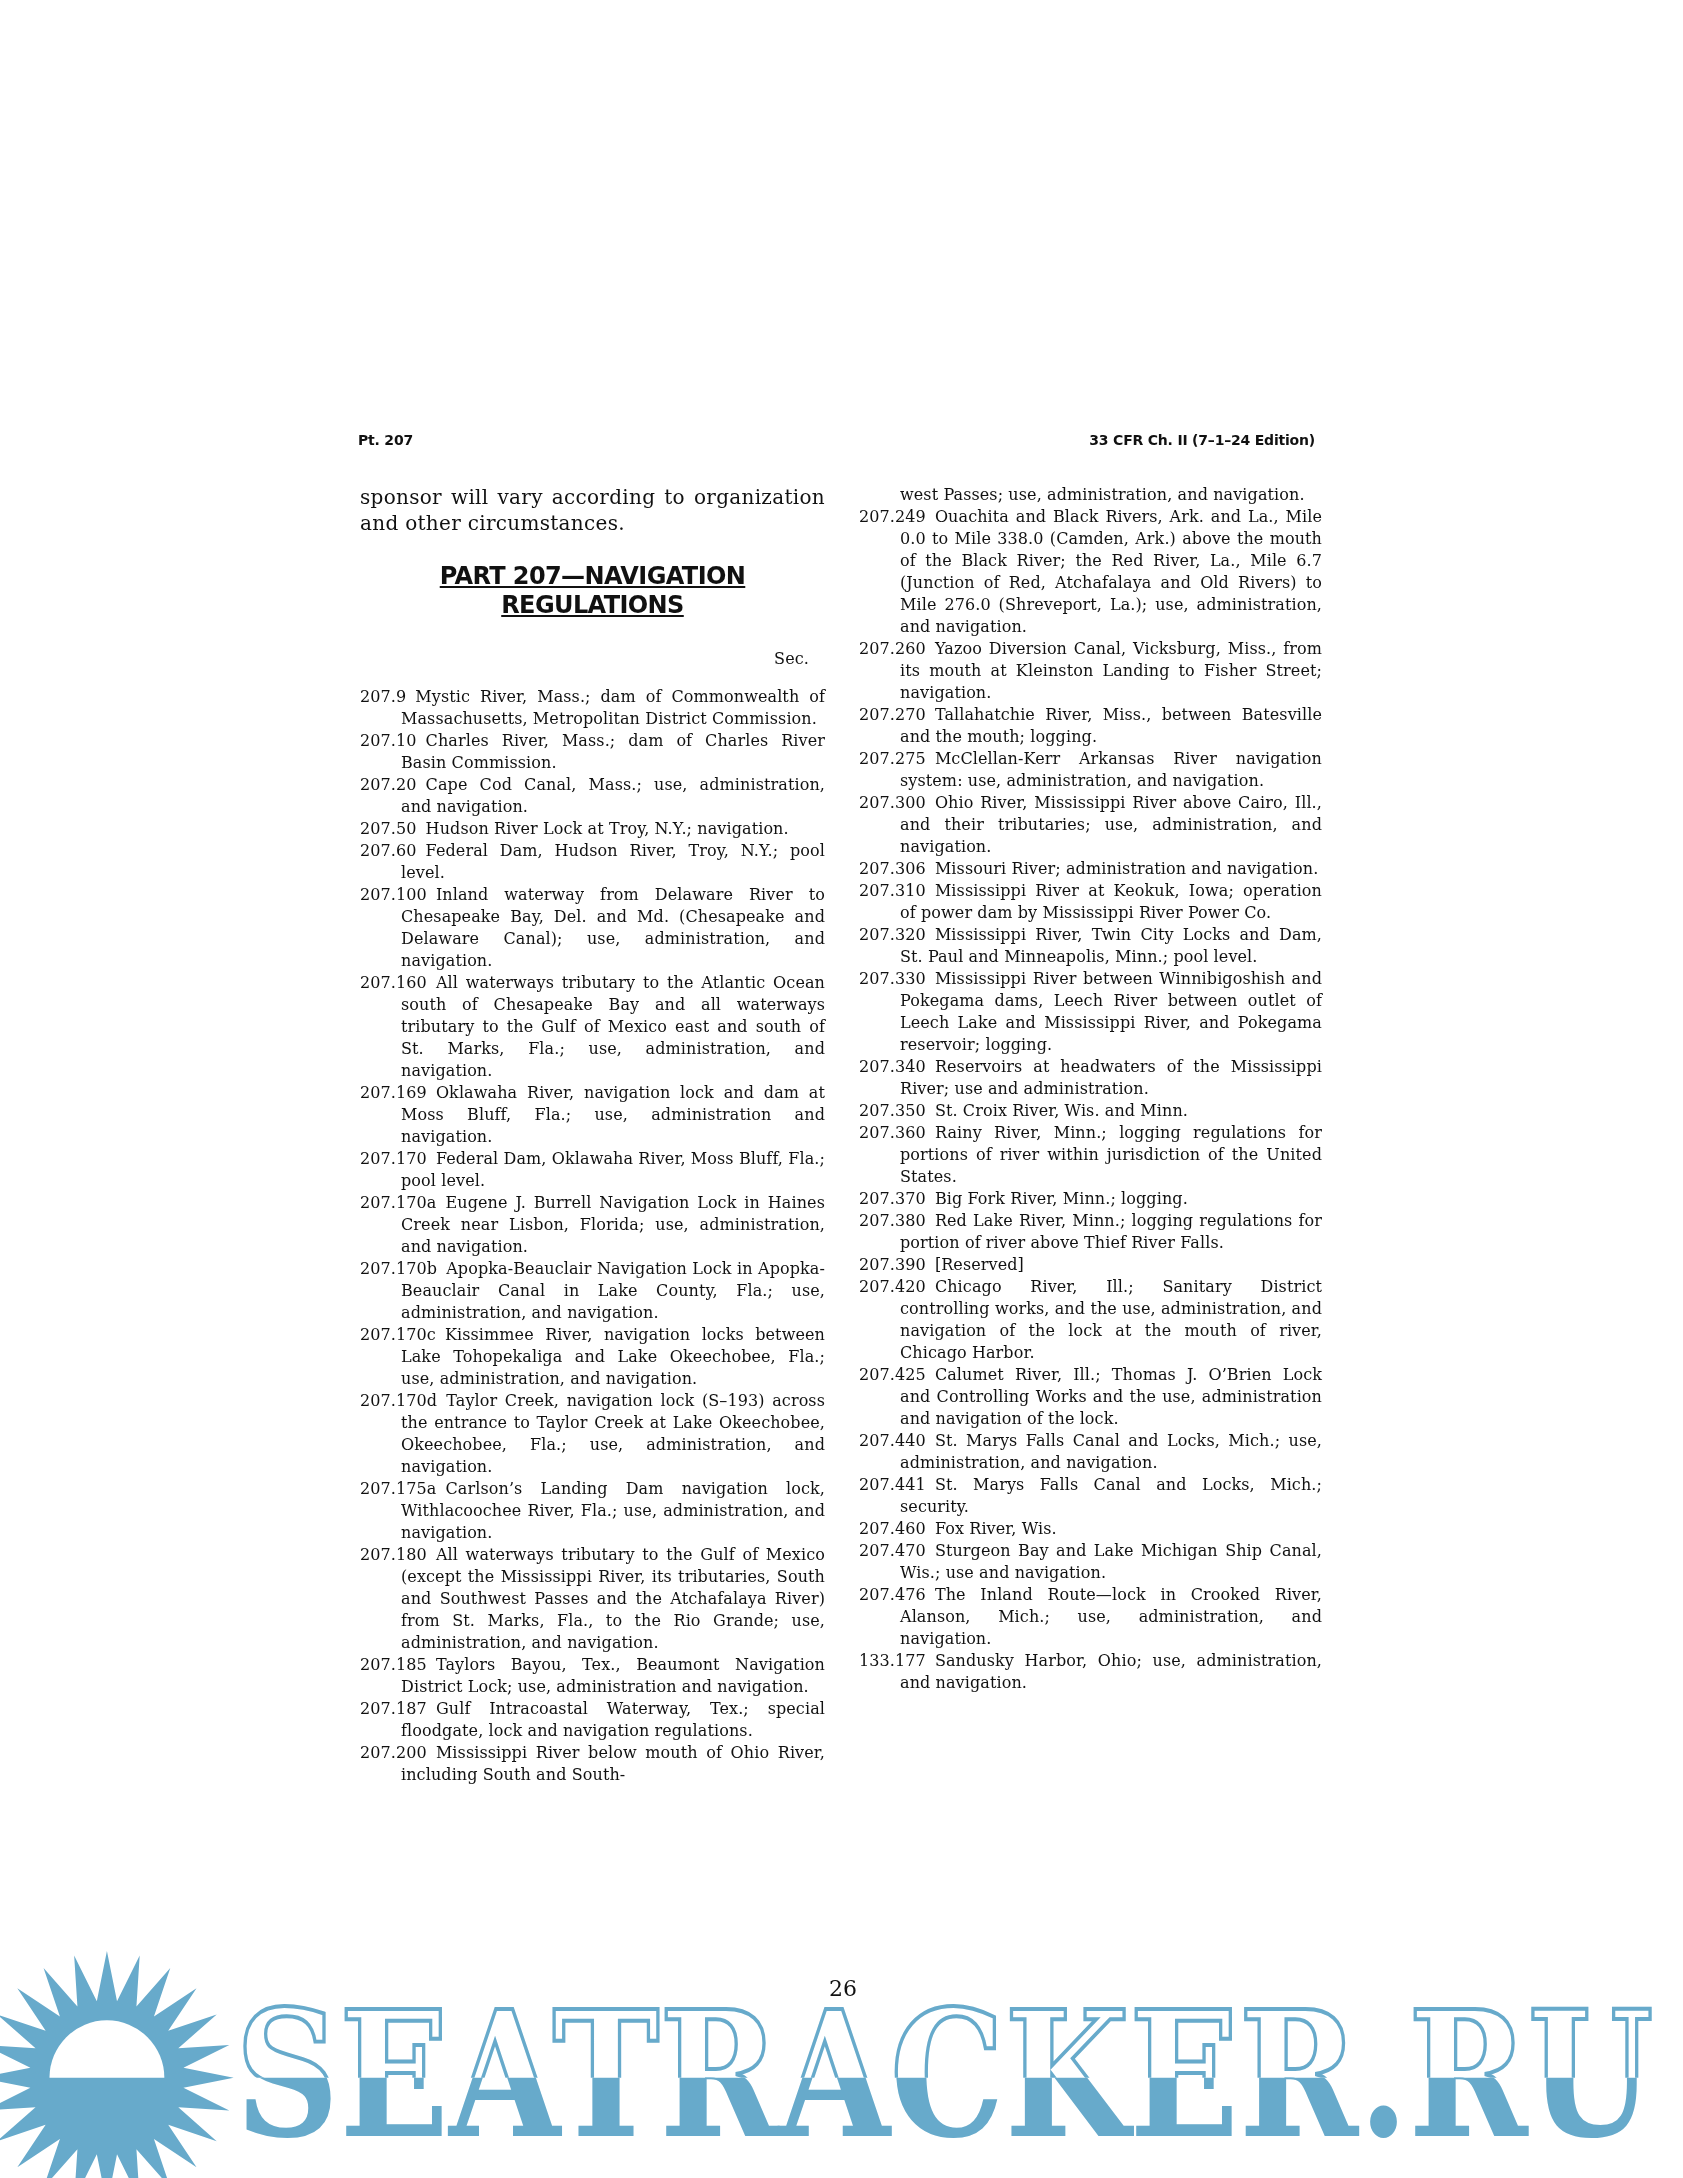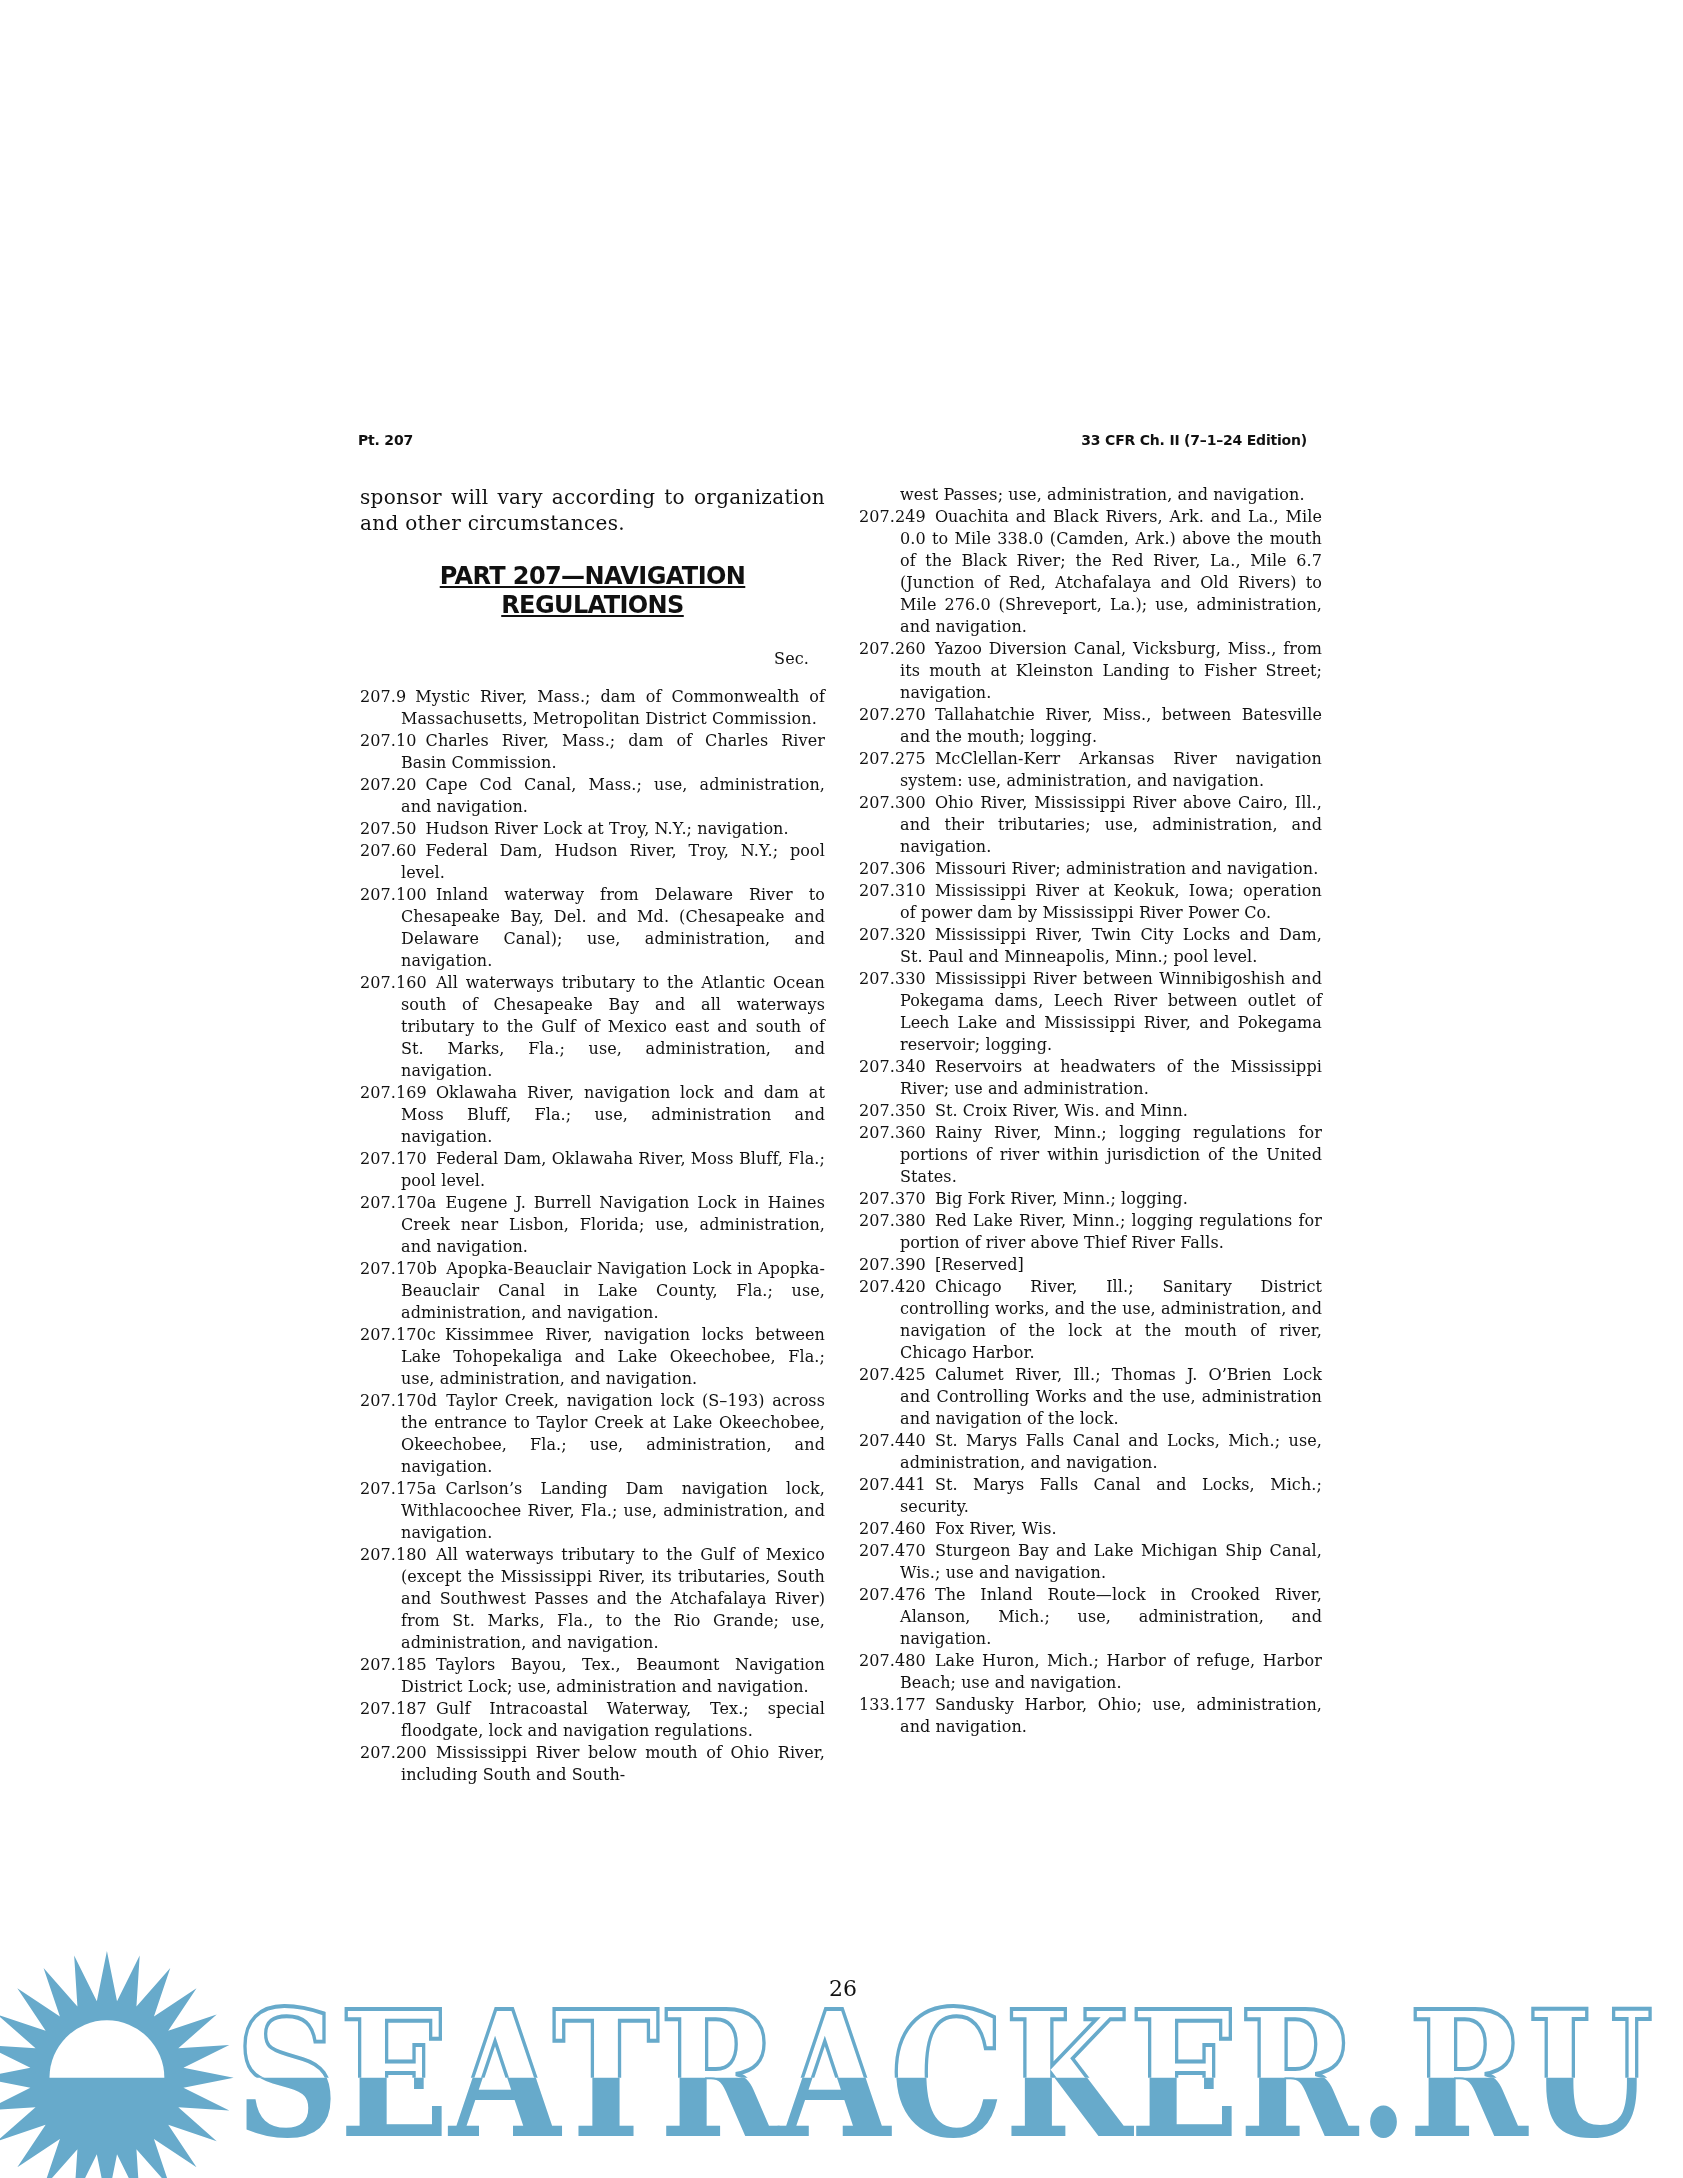--- a/index.html
+++ b/index.html
@@ -19,21 +19,21 @@
       left: 358px;
       top: 432px;
       width: 965px;
       height: 30px;
       font-family: "DejaVu Sans", sans-serif;
       font-weight: bold;
       font-size: 14px;
       letter-spacing: -0.2px;
     }
     .page-header .left { position: absolute; left: 0; top: 0; }
-    .page-header .right { position: absolute; right: 16px; top: 0; }
+    .page-header .right { position: absolute; right: 8px; top: 0; }
 
     .col {
       position: absolute;
       font-family: "DejaVu Serif", serif;
       font-size: 16px;
       line-height: 22px;
       text-align: justify;
       letter-spacing: 0.1px;
     }
     .col-left { left: 360px; top: 484px; width: 465px; }
@@ -145,21 +145,20 @@
       <p class="toc-entry"><span class="num">207.370</span><span>Big Fork River, Minn.; logging.</span></p>
       <p class="toc-entry"><span class="num">207.380</span><span>Red Lake River, Minn.; logging regulations for portion of river above Thief River Falls.</span></p>
       <p class="toc-entry"><span class="num">207.390</span><span>[Reserved]</span></p>
       <p class="toc-entry"><span class="num">207.420</span><span>Chicago River, Ill.; Sanitary District controlling works, and the use, administration, and navigation of the lock at the mouth of river, Chicago Harbor.</span></p>
       <p class="toc-entry"><span class="num">207.425</span><span>Calumet River, Ill.; Thomas J. O’Brien Lock and Controlling Works and the use, administration and navigation of the lock.</span></p>
       <p class="toc-entry"><span class="num">207.440</span><span>St. Marys Falls Canal and Locks, Mich.; use, administration, and navigation.</span></p>
       <p class="toc-entry"><span class="num">207.441</span><span>St. Marys Falls Canal and Locks, Mich.; security.</span></p>
       <p class="toc-entry"><span class="num">207.460</span><span>Fox River, Wis.</span></p>
       <p class="toc-entry"><span class="num">207.470</span><span>Sturgeon Bay and Lake Michigan Ship Canal, Wis.; use and navigation.</span></p>
       <p class="toc-entry"><span class="num">207.476</span><span>The Inland Route—lock in Crooked River, Alanson, Mich.; use, administration, and navigation.</span></p>
-      <p class="toc-entry"><span class="num">207.480</span><span>Lake Huron, Mich.; Harbor of refuge, Harbor Beach; use and navigation.</span></p>
       <p class="toc-entry"><span class="num">133.177</span><span>Sandusky Harbor, Ohio; use, administration, and navigation.</span></p>
     </div>
 </div>
 
 <div class="page-number">26</div>
 
 <svg class="watermark" viewBox="0 0 1700 250" xmlns="http://www.w3.org/2000/svg">
   <defs>
     <clipPath id="lowerHalf">
       <rect x="0" y="148" width="1700" height="120"></rect>

